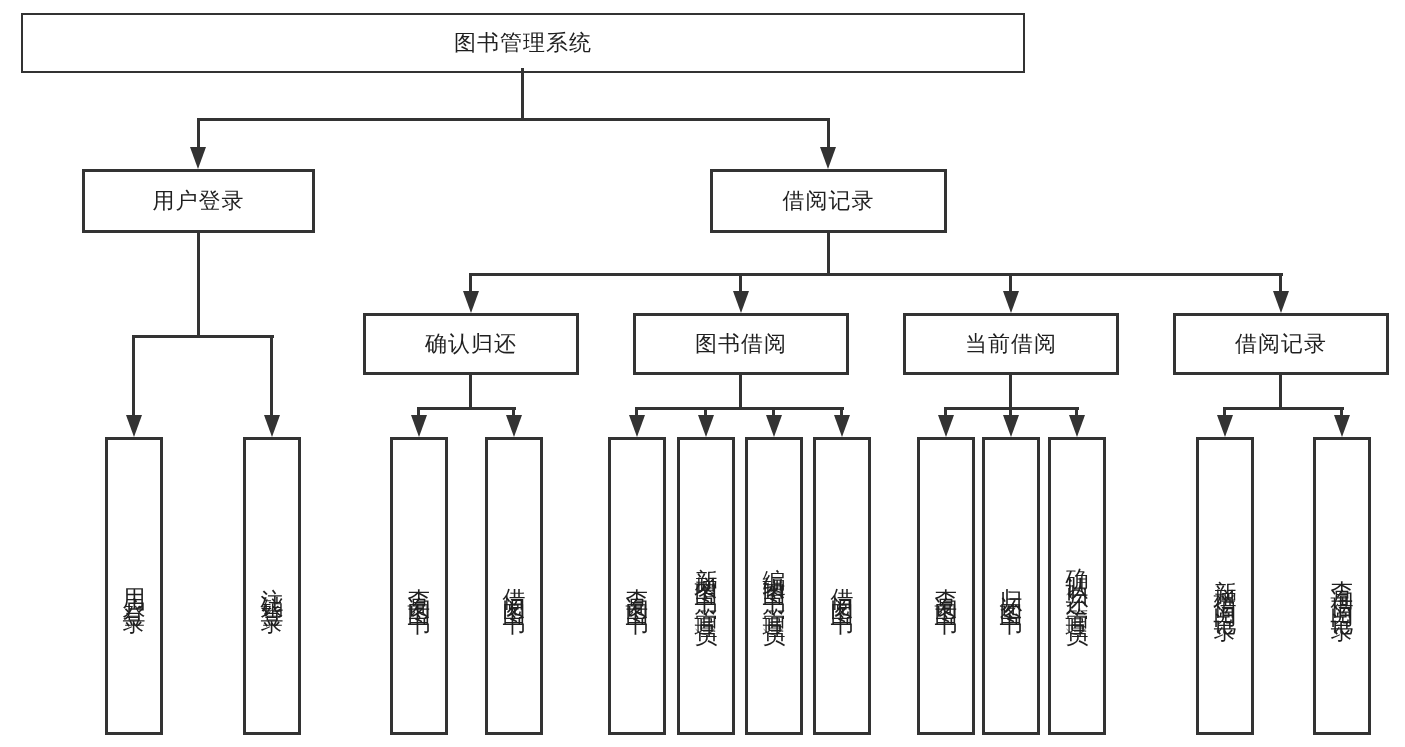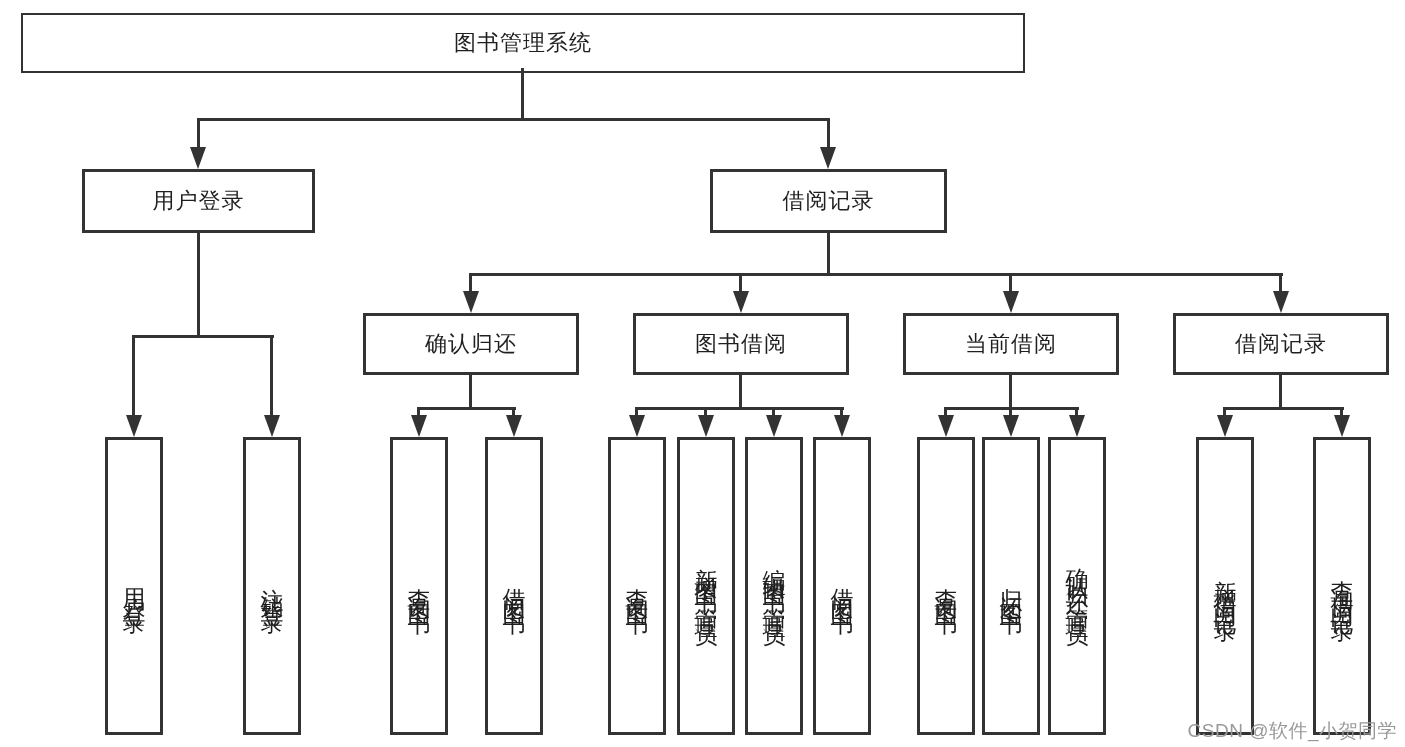--- a/index.html
+++ b/index.html
@@ -163,15 +163,14 @@
     <span class="vlabel">确认归还（管理员）</span>
   </div>
 
   <div class="leaf" style="left:1196px;top:437px;width:58px;height:298px;">
     <span class="vlabel">新增借阅记录</span>
   </div>
   <div class="leaf" style="left:1313px;top:437px;width:58px;height:298px;">
     <span class="vlabel">查询借阅记录</span>
   </div>
 
-  <div class="watermark">CSDN @软件_小贺同学</div>
 
 </div>
 
 </body></html>

